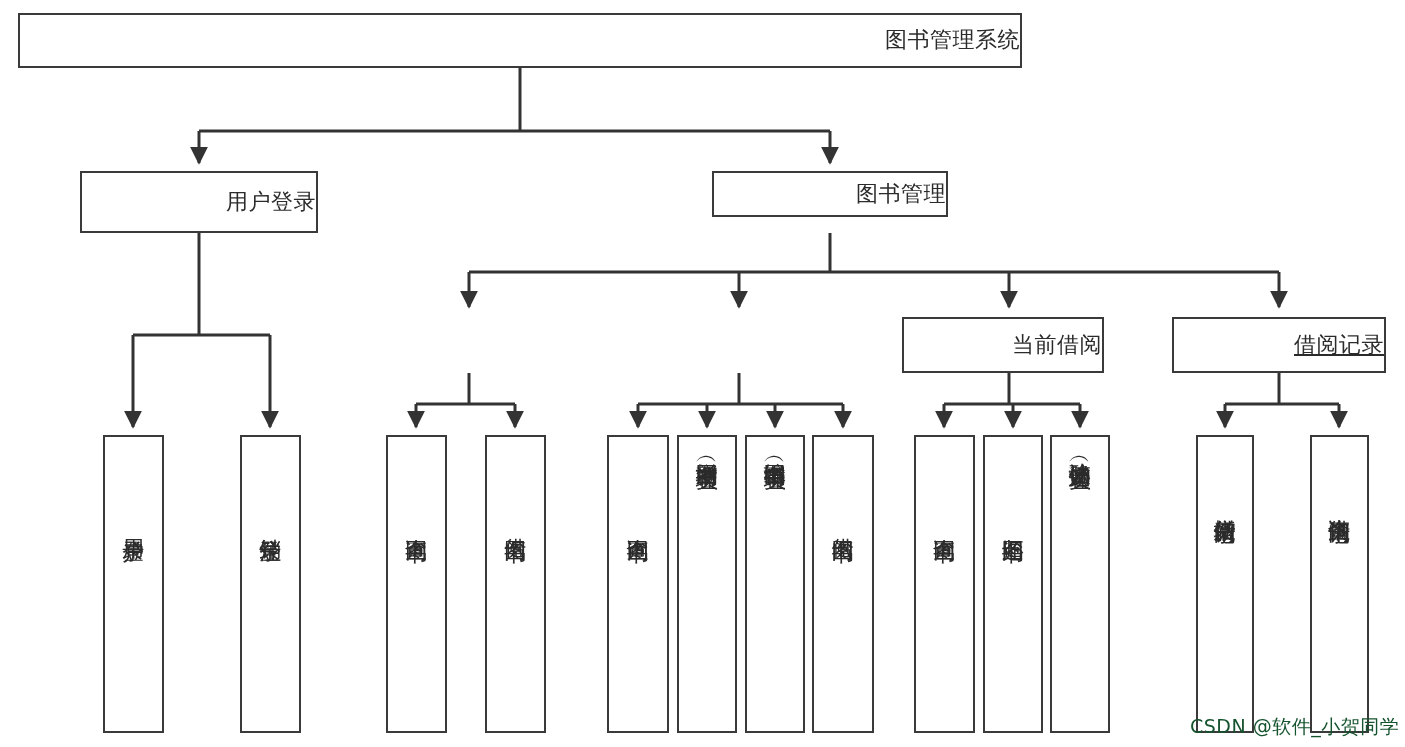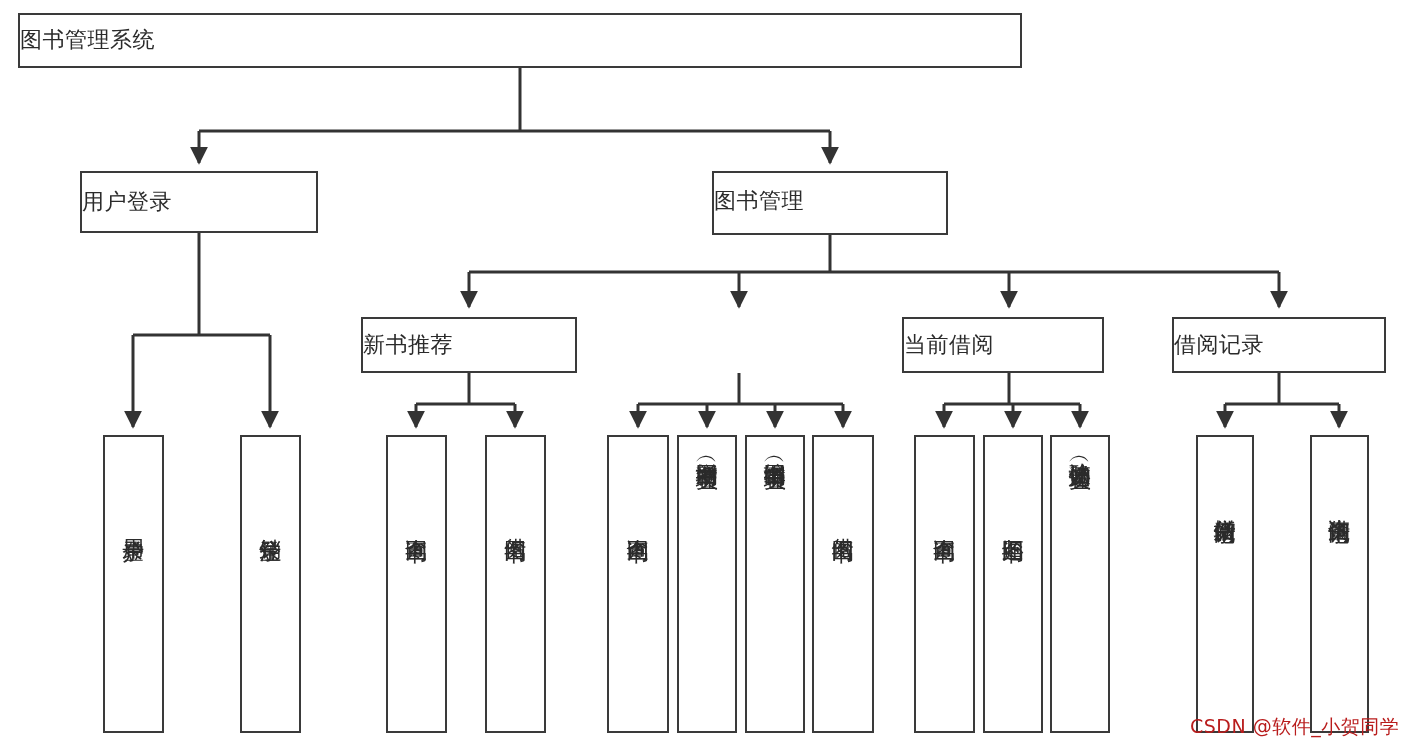--- a/index.html
+++ b/index.html
@@ -26,21 +26,21 @@
     height: 747px;
     pointer-events: none;
   }
   .node {
     position: absolute;
     box-sizing: border-box;
     background: #ffffff;
     border: 2px solid #3a3a3a;
     display: flex;
     align-items: center;
-    justify-content: flex-start;
+    justify-content: flex-end;
     color: #2b2b2b;
   }
   .node.horiz .node-label {
     font-size: 22px;
     line-height: 1.2;
     letter-spacing: 0.5px;
     white-space: nowrap;
   }
   .node.vert {
     align-items: flex-start;
@@ -62,21 +62,21 @@
     margin-top: 58px;
   }
   .node.vert.topal .node-label {
     margin-top: 2px;
   }
   .watermark {
     position: absolute;
     left: 1190px;
     top: 714px;
     font-size: 19px;
-    color: #b91c1c;
+    color: #14532d;
     white-space: nowrap;
     letter-spacing: 0.5px;
   }
 </style>
 </head>
 <body>
 
 <div id="diagram-root">
 
   <svg class="connectors" viewBox="0 0 1405 747" xmlns="http://www.w3.org/2000/svg">
@@ -132,31 +132,28 @@
     </g>
   </svg>
 
   <div class="node horiz" style="left:18px; top:13px; width:1004px; height:55px;">
     <span class="node-label">图书管理系统</span>
   </div>
 
   <div class="node horiz" style="left:80px; top:171px; width:238px; height:62px;">
     <span class="node-label">用户登录</span>
   </div>
-  <div class="node horiz" style="left:712px; top:171px; width:236px; height:64px;font-family:Liberation Mono, monospace;">
+  <div class="node horiz" style="left:712px; top:171px; width:236px; height:46px;">
     <span class="node-label">图书管理</span>
   </div>
 
-  <div class="node horiz" style="left:361px; top:317px; width:216px; height:56px;">
-    <span class="node-label">新书推荐</span>
-  </div>
   <div class="node horiz" style="left:902px; top:317px; width:202px; height:56px;">
     <span class="node-label">当前借阅</span>
   </div>
-  <div class="node horiz" style="left:1172px; top:317px; width:214px; height:56px;">
+  <div class="node horiz" style="left:1172px; top:317px; width:214px; height:56px;text-decoration:underline;">
     <span class="node-label">借阅记录</span>
   </div>
 
   <div class="node vert mid" style="left:103px; top:435px; width:61px; height:298px;">
     <span class="node-label">用户登录</span>
   </div>
   <div class="node vert mid" style="left:240px; top:435px; width:61px; height:298px;">
     <span class="node-label">注销登录</span>
   </div>
 

